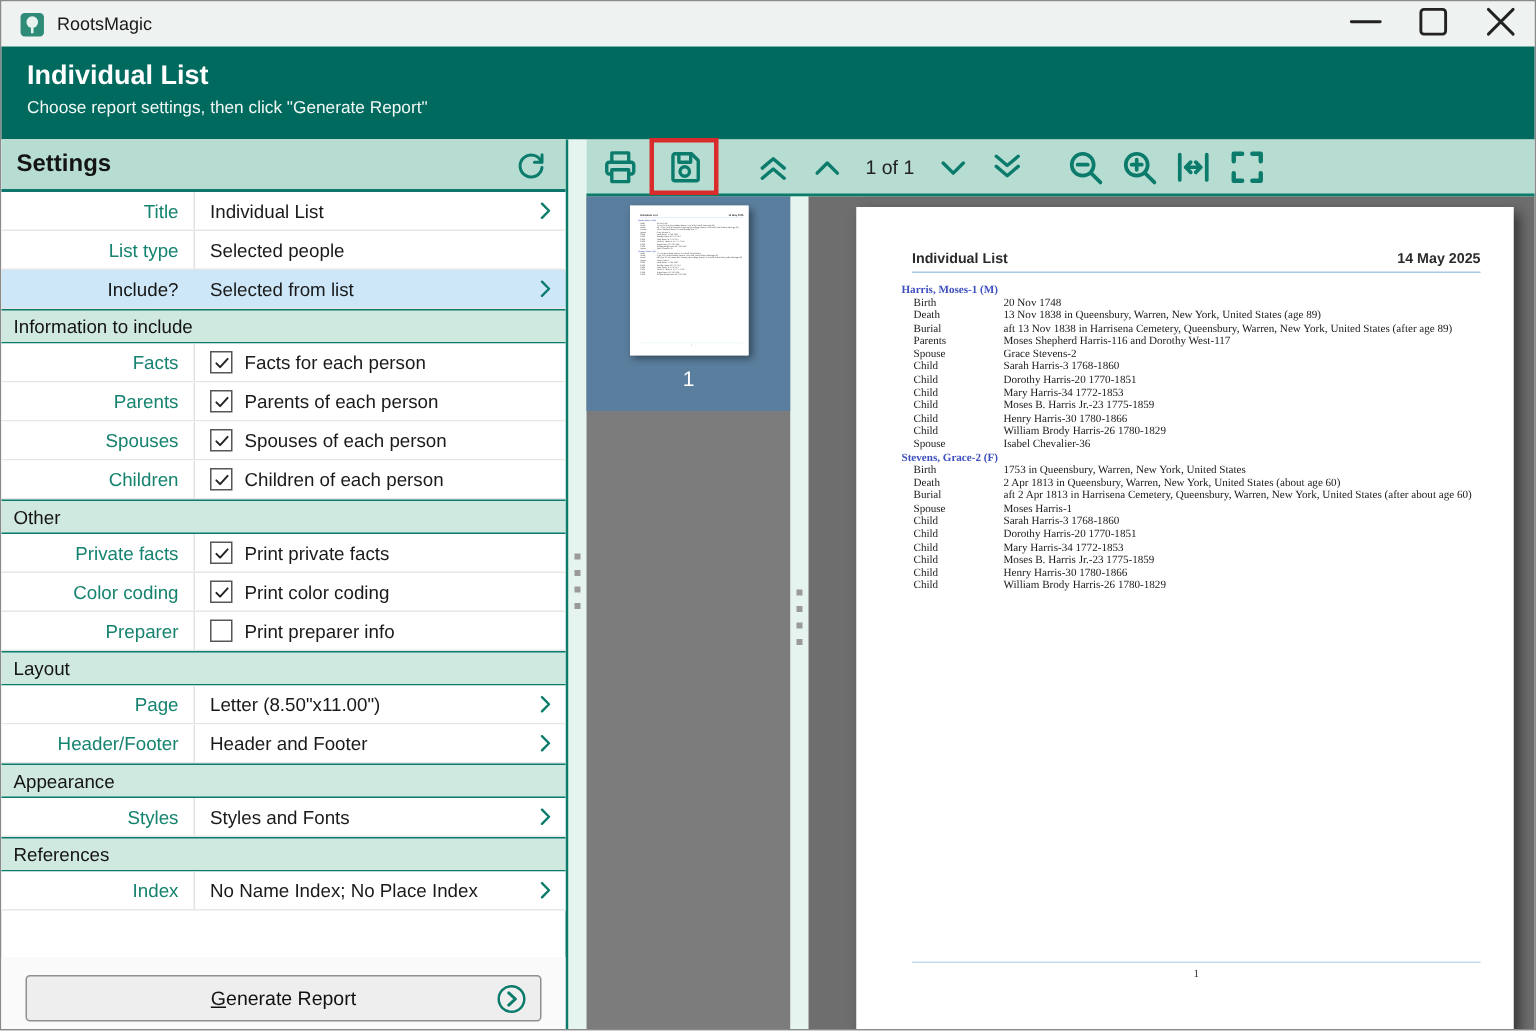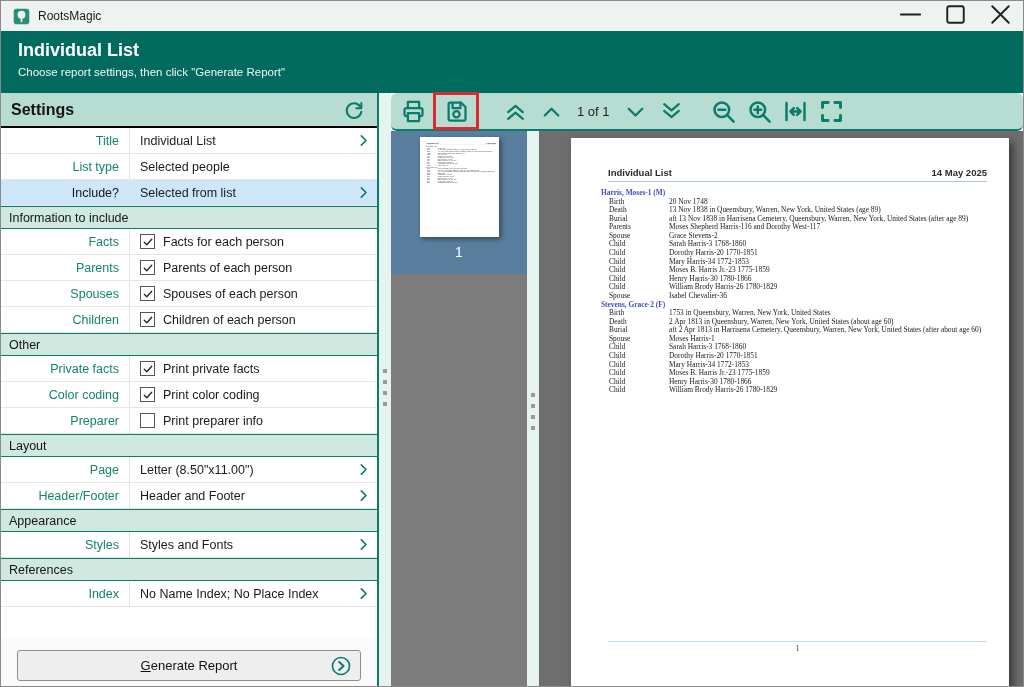--- a/index.html
+++ b/index.html
@@ -14,21 +14,21 @@
   .win-btn{width:45px;height:100%;display:flex;align-items:center;justify-content:center;background:transparent;border:none;}
   .win-btn svg{width:15px;height:15px;}
   
   .hero{height:62px;background:#016A5E;color:#fff;padding:7px 17px 0;flex-shrink:0;}
   .hero-title{font-size:18px;font-weight:bold;margin:2px 0 5px;}
   .hero-sub{font-size:11.5px;margin:0;color:#f2f8f6;}
   
   .content{flex:1;display:flex;min-height:0;}
   
   .settings{width:378px;flex-shrink:0;display:flex;flex-direction:column;background:#fff;border-right:2px solid #0B7B6C;}
-  .panel-header{height:35px;background:#B7DDD3;border-bottom:2px solid #000000;display:flex;align-items:center;padding:0 10px;flex-shrink:0;}
+  .panel-header{height:35px;background:#B7DDD3;border-bottom:2px solid #0f766e;display:flex;align-items:center;padding:0 10px;flex-shrink:0;}
   .panel-header .ph-label{font-size:16px;font-weight:bold;color:#141414;}
   .reset-btn{margin-left:auto;background:transparent;border:none;width:26px;height:26px;display:flex;align-items:center;justify-content:center;padding:0;}
   .reset-btn .ic{width:22px;height:22px;display:inline-flex;}
   .srow{height:26px;display:flex;align-items:stretch;border-bottom:1px solid #e6e6e6;background:#fff;}
   .srow.selected{background:#CDE7F8;}
   .srow .lbl{width:128px;flex-shrink:0;display:flex;align-items:center;justify-content:flex-end;padding-right:10px;color:#15836F;font-size:12.5px;}
   .srow.selected .lbl{color:#141414;}
   .srow .val{flex:1;display:flex;align-items:center;gap:8px;border-left:1px solid #e2e2e2;padding-left:10px;font-size:12.5px;color:#1a1a1a;}
   .srow.selected .val{border-left-color:transparent;}
   .chev{margin-left:auto;margin-right:6px;width:15px;height:15px;display:inline-flex;flex-shrink:0;}
@@ -39,21 +39,21 @@
   .gen-btn{width:100%;height:31px;background:#eee;border:1px solid #8f8f8f;border-radius:3px;font-size:13px;color:#111;display:flex;align-items:center;justify-content:center;position:relative;font-family:"Liberation Sans",sans-serif;}
   .gen-btn u{text-decoration:underline;}
   .gen-btn .ic{position:absolute;right:8px;width:22px;height:22px;display:inline-flex;}
   
   .splitter{width:12px;flex-shrink:0;background:#E6F4EF;display:flex;flex-direction:column;align-items:center;gap:7px;}
   .splitter i{width:4px;height:4px;background:#9a9a9a;flex-shrink:0;}
   .sp1{padding-top:276px;}
   .sp2{padding-top:262px;}
   
   .right{flex:1;display:flex;flex-direction:column;min-width:0;}
-  .toolbar{height:38px;background:#B7DDD3;border-bottom:2px solid #0B7B6C;display:flex;align-items:center;padding-left:4px;flex-shrink:0;border-radius:6px;}
+  .toolbar{height:38px;background:#B7DDD3;border-bottom:2px solid #0B7B6C;display:flex;align-items:center;padding-left:4px;flex-shrink:0;}
   .tbtn{width:36px;height:32px;background:transparent;border:none;display:flex;align-items:center;justify-content:center;padding:0;}
   .tbtn .ic{width:27px;height:27px;display:inline-flex;}
   .ic svg{width:100%;height:100%;}
   .hlbox{border:3px solid #D92B2B;display:flex;align-items:center;justify-content:center;padding:0 2px;margin:0 2px;}
   .tgap{width:16px;flex-shrink:0;}
   .page-ind{font-size:13px;color:#222;margin:0 8px;white-space:nowrap;}
   .preview-row{flex:1;display:flex;min-height:0;}
   .thumbs{width:136px;flex-shrink:0;background:#7C7C7C;display:flex;flex-direction:column;}
   .thumb-sel{height:143px;background:#5A7E9D;display:flex;flex-direction:column;align-items:center;flex-shrink:0;}
   .thumb-page{width:79px;height:100px;background:#fff;margin-top:6px;box-shadow:2px 2px 5px rgba(0,0,0,.45);overflow:hidden;position:relative;}

